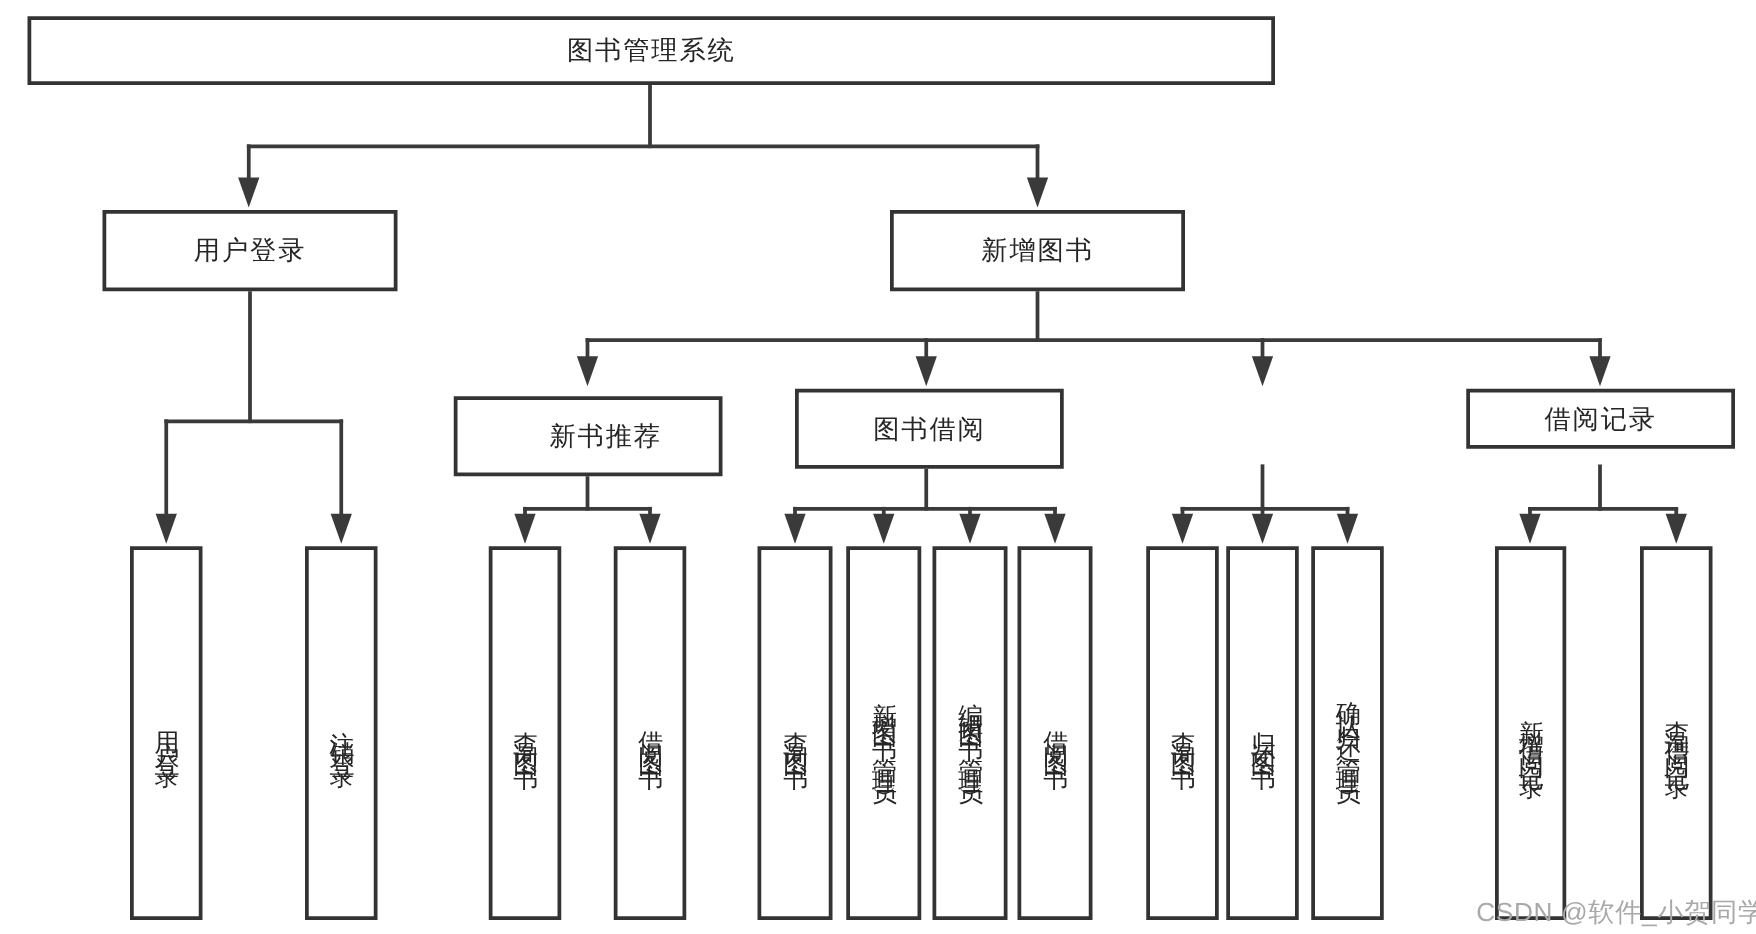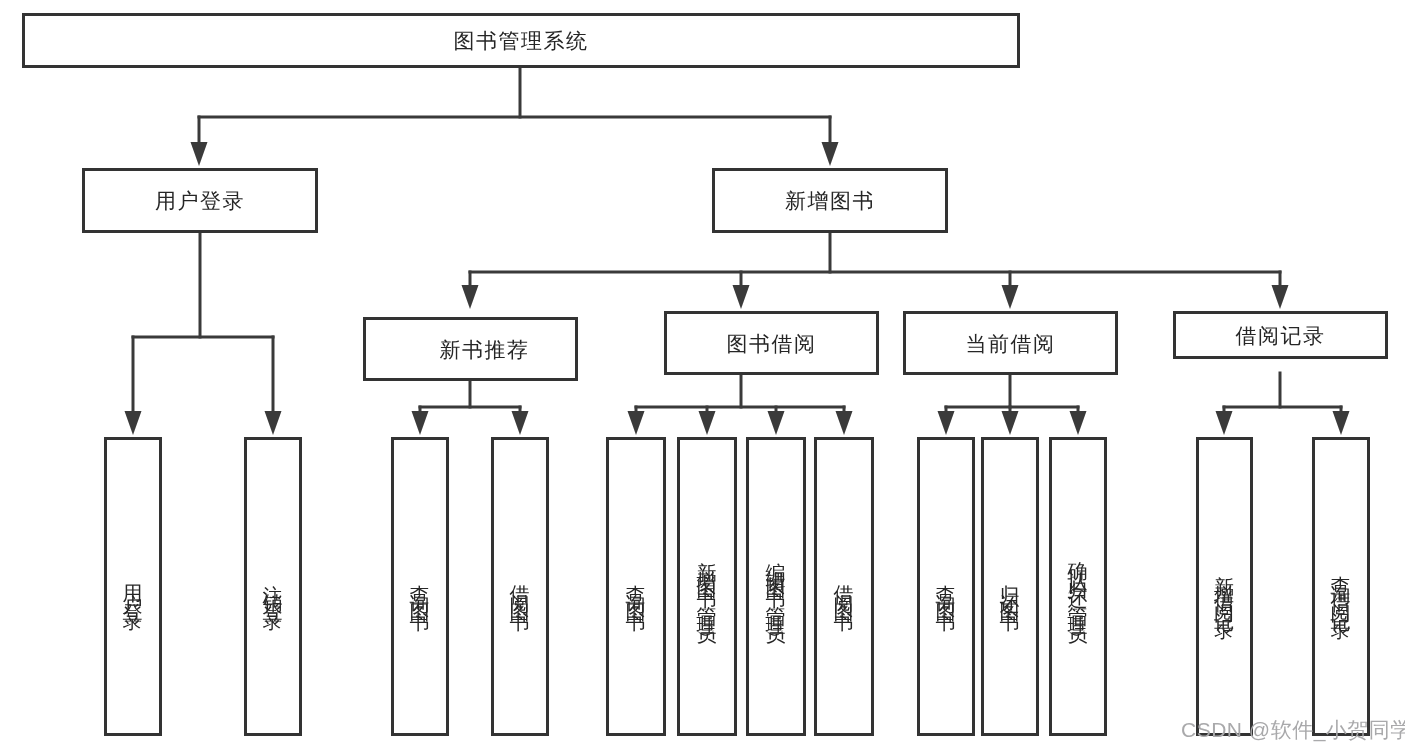--- a/index.html
+++ b/index.html
@@ -134,25 +134,22 @@
   <div class="box hbox" style="left:82px;top:168px;width:236px;height:65px;">
     <span>用户登录</span>
   </div>
   <div class="box hbox" style="left:712px;top:168px;width:236px;height:65px;">
     <span>新增图书</span>
   </div>
 
   <div class="box hbox" style="left:363px;top:317px;width:215px;height:64px;padding-left:28px;">
     <span>新书推荐</span>
   </div>
-  <div class="box hbox" style="left:664px;top:311px;width:215px;height:64px;">
+  <div class="box hbox" style="left:636px;top:311px;width:215px;height:64px;">
     <span>图书借阅</span>
-  </div>
-  <div class="box hbox" style="left:903px;top:311px;width:215px;height:64px;">
-    <span>当前借阅</span>
   </div>
   <div class="box hbox" style="left:1173px;top:311px;width:215px;height:48px;">
     <span>借阅记录</span>
   </div>
 
   <div class="box vbox" style="left:104px;top:437px;width:58px;height:299px;">
     <span>用户登录</span>
   </div>
   <div class="box vbox" style="left:244px;top:437px;width:58px;height:299px;">
     <span>注销登录</span>

